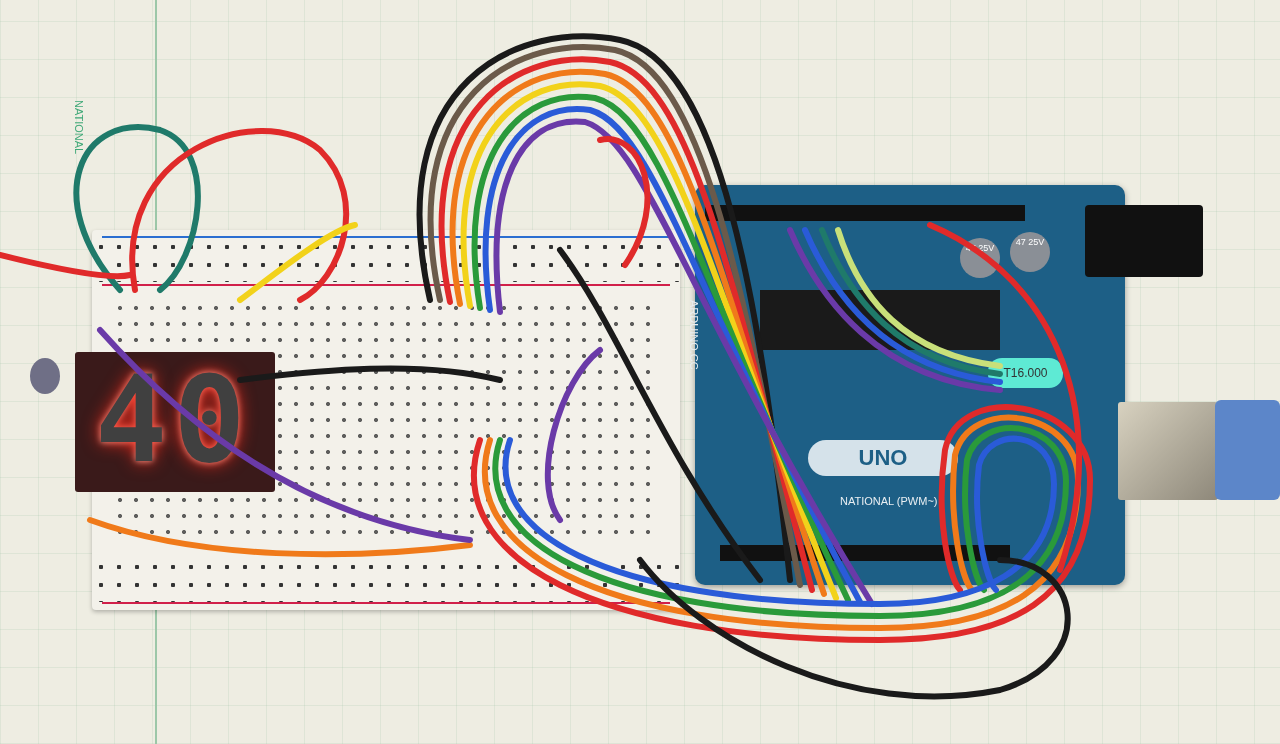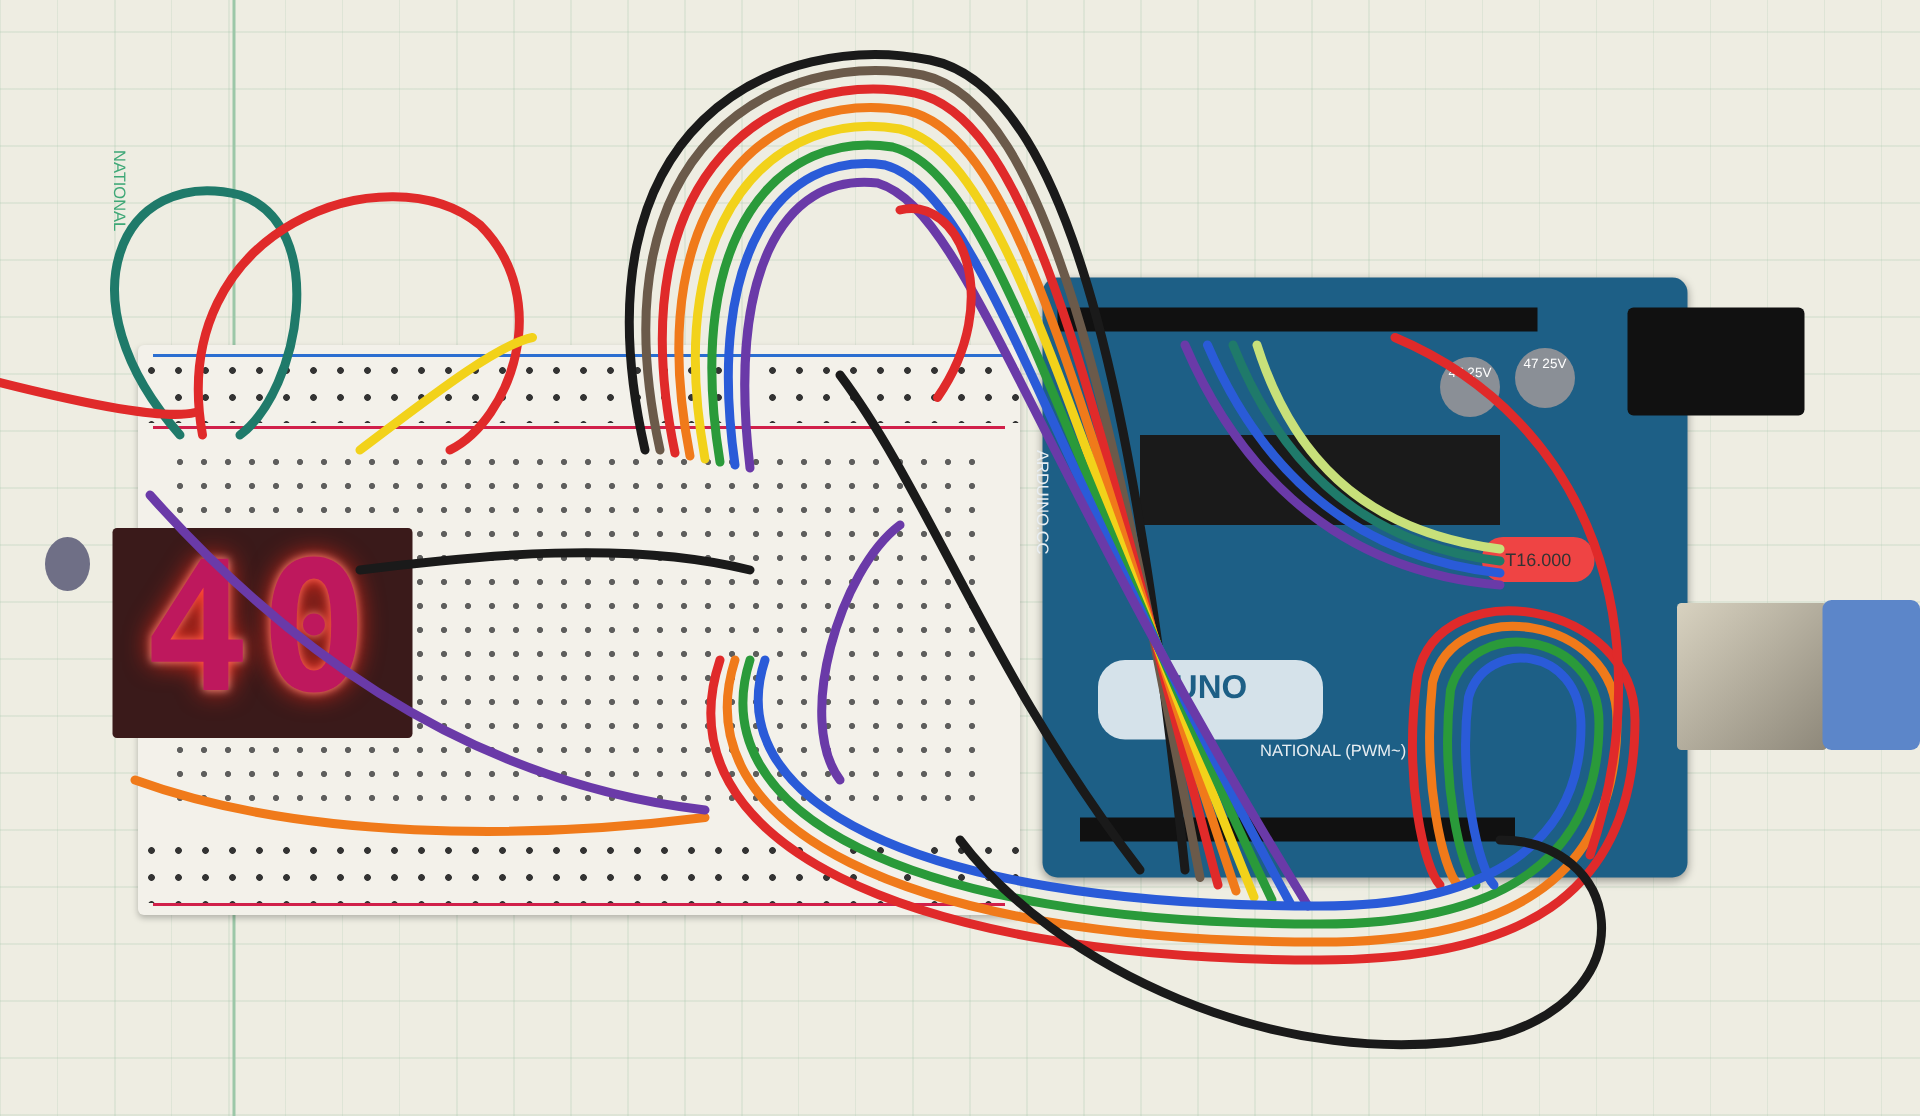--- a/index.html
+++ b/index.html
@@ -13,31 +13,31 @@
   .breadboard{position:absolute;left:92px;top:230px;width:588px;height:380px;background:#f3f1ea;border-radius:4px;box-shadow:0 2px 4px rgba(0,0,0,.25);}
   .rail{position:absolute;left:0;right:0;height:44px;background:
     radial-gradient(circle,#333 2px,transparent 2.5px) 0 0/18px 18px;}
   .rail.top{top:8px;}
   .rail.bot{bottom:8px;}
   .strip{position:absolute;left:20px;right:20px;top:70px;bottom:70px;background:
     radial-gradient(circle,#444 1.8px,transparent 2.3px) 0 0/16px 16px;opacity:.85;}
   .redline{position:absolute;left:10px;right:10px;height:2px;background:#d1204a;}
   .blueline{position:absolute;left:10px;right:10px;height:2px;background:#2b6ed1;}
   .seg-display{position:absolute;left:75px;top:352px;width:200px;height:140px;background:#3a1a1a;border-radius:3px;}
-  .digits{position:absolute;left:95px;top:350px;font-family:"DejaVu Sans Mono",monospace;font-size:120px;font-weight:bold;color:#be185d;text-shadow:0 0 18px #ff2a1a,0 0 6px #ffd0c0;letter-spacing:6px;text-align:center;}
+  .digits{position:absolute;left:95px;top:350px;font-family:"DejaVu Sans Mono",monospace;font-size:120px;font-weight:bold;color:#404040;text-shadow:0 0 18px #ff2a1a,0 0 6px #ffd0c0;letter-spacing:6px;text-align:center;}
   .arduino{position:absolute;left:695px;top:185px;width:430px;height:400px;background:#1d5f86;border-radius:10px;box-shadow:0 2px 6px rgba(0,0,0,.35);}
   .chip{position:absolute;left:760px;top:290px;width:240px;height:60px;background:#1a1a1a;}
   .jack{position:absolute;left:1085px;top:205px;width:118px;height:72px;background:#111;border-radius:4px;}
   .usb{position:absolute;left:1118px;top:402px;width:100px;height:98px;background:linear-gradient(135deg,#d8d2c0,#8e887a);border-radius:3px;}
   .usb-cable{position:absolute;left:1215px;top:400px;width:65px;height:100px;background:#5c86c9;border-radius:6px;}
-  .crystal{position:absolute;left:988px;top:358px;width:75px;height:30px;background:#ef4444;border-radius:14px;color:#333;font-size:12px;text-align:center;line-height:30px;}
+  .crystal{position:absolute;left:988px;top:358px;width:75px;height:30px;background:#5eead4;border-radius:14px;color:#333;font-size:12px;text-align:center;line-height:30px;}
   .cap{position:absolute;width:40px;height:40px;border-radius:50%;background:#8a8f96;color:#fff;font-size:9px;text-align:center;line-height:12px;padding-top:4px;box-sizing:border-box;}
   .header-pins{position:absolute;height:16px;background:#111;}
   .board-txt{position:absolute;color:#e8eef2;font-size:11px;white-space:nowrap;}
-  .uno-logo{position:absolute;left:732px;top:440px;width:150px;height:53px;border-radius:18px;background:#d5e2ea;color:#1d5f86;font-size:22px;text-align:center;line-height:36px;font-weight:bold;}
+  .uno-logo{position:absolute;left:808px;top:440px;width:150px;height:36px;border-radius:18px;background:#d5e2ea;color:#1d5f86;font-size:22px;text-align:center;line-height:36px;font-weight:bold;}
   svg.wires{position:absolute;left:0;top:0;}
 </style>
 </head>
 <body>
 
 <div class="paper"></div>
 <div class="margin-line"></div>
 <div class="hole"></div>
 <div class="label-text">NATIONAL</div>
 

